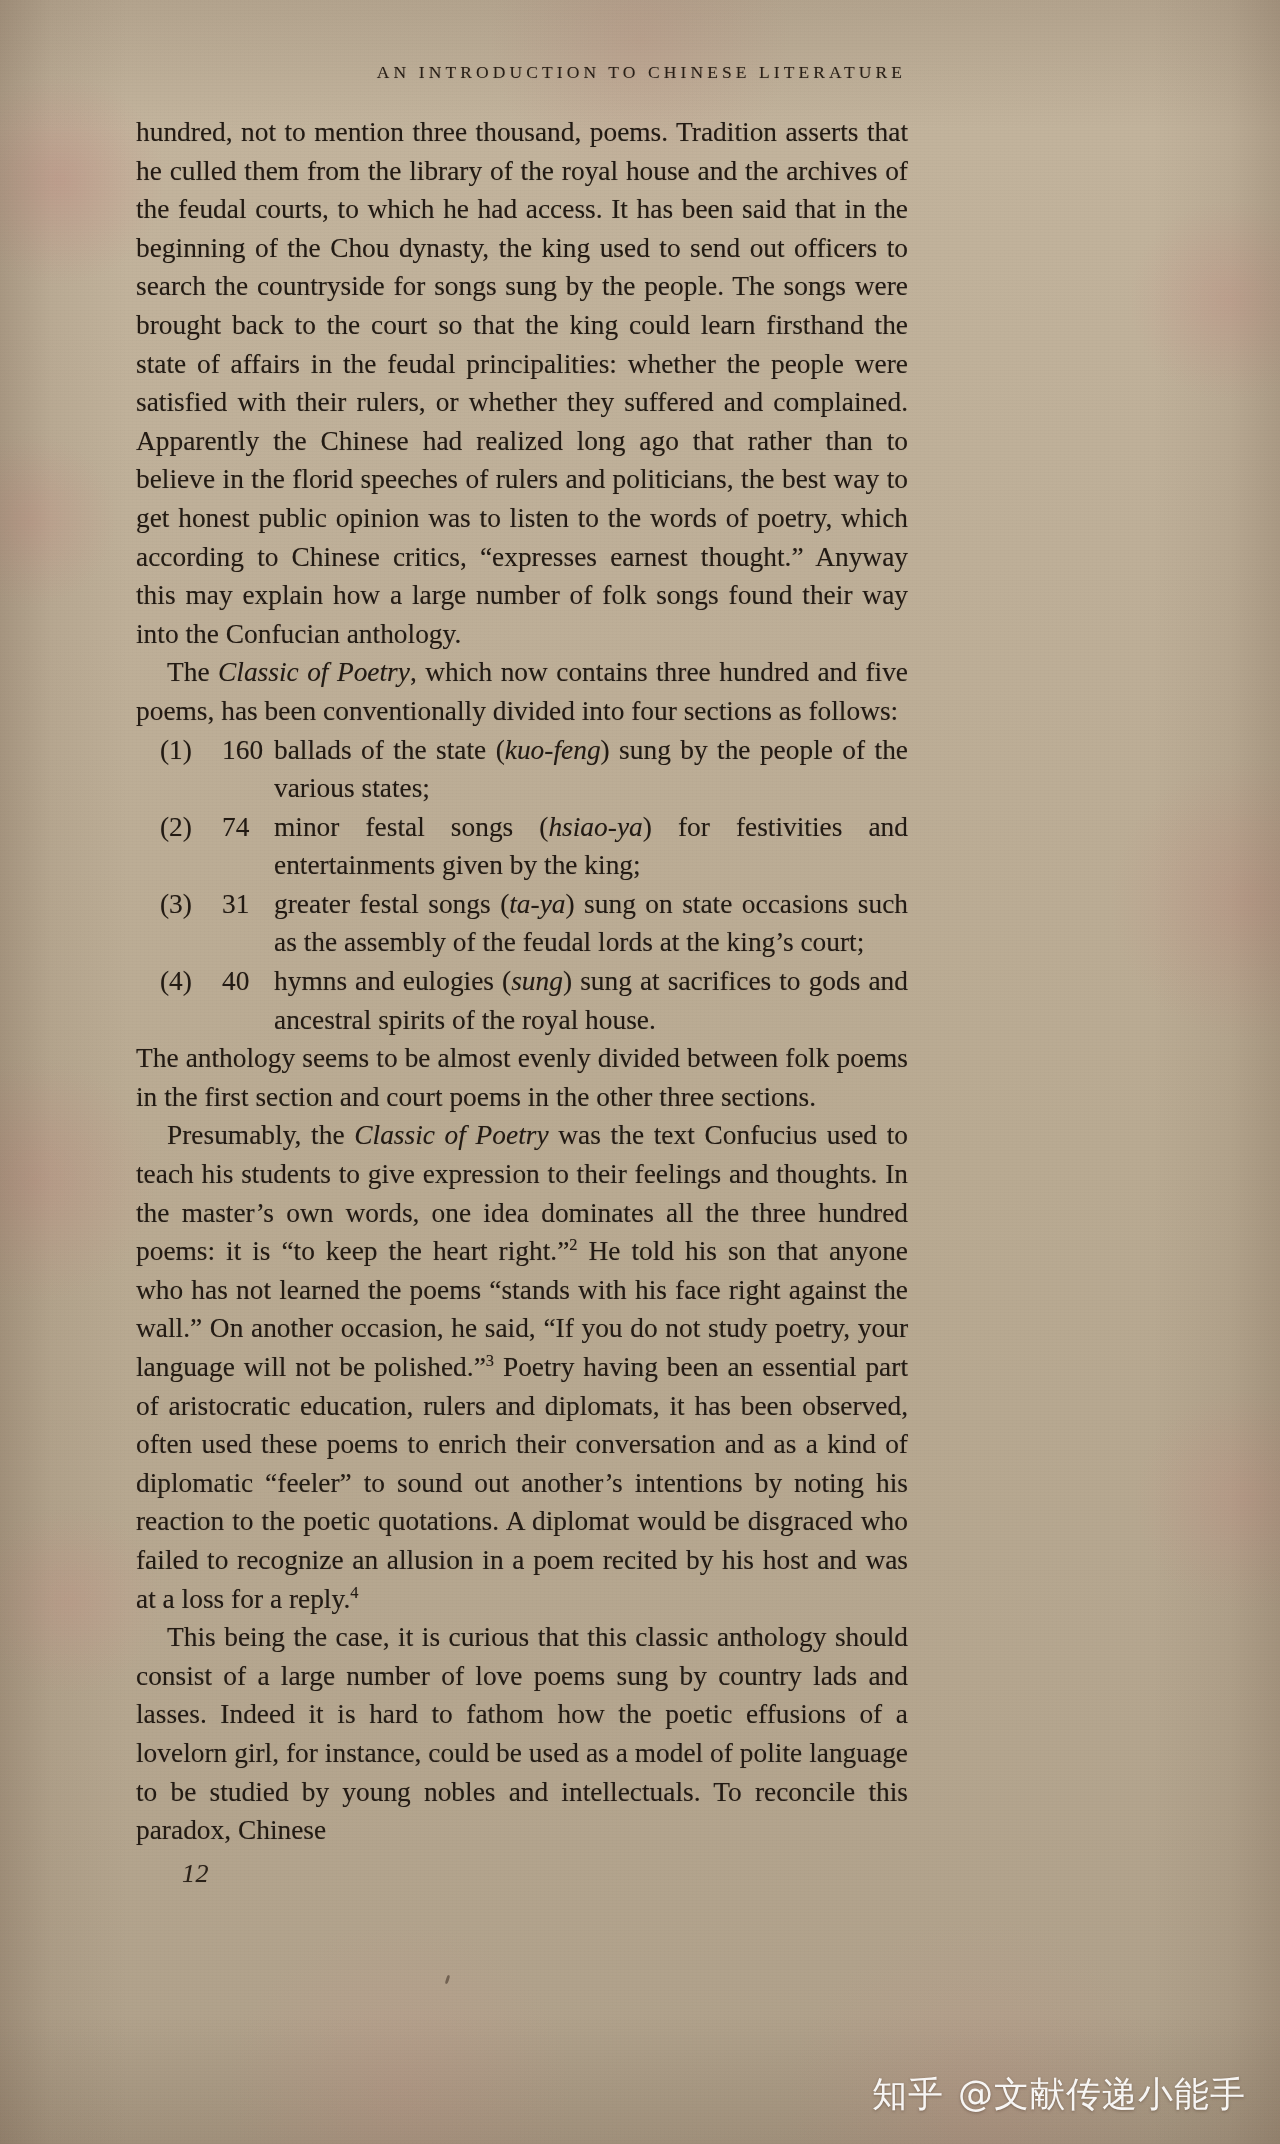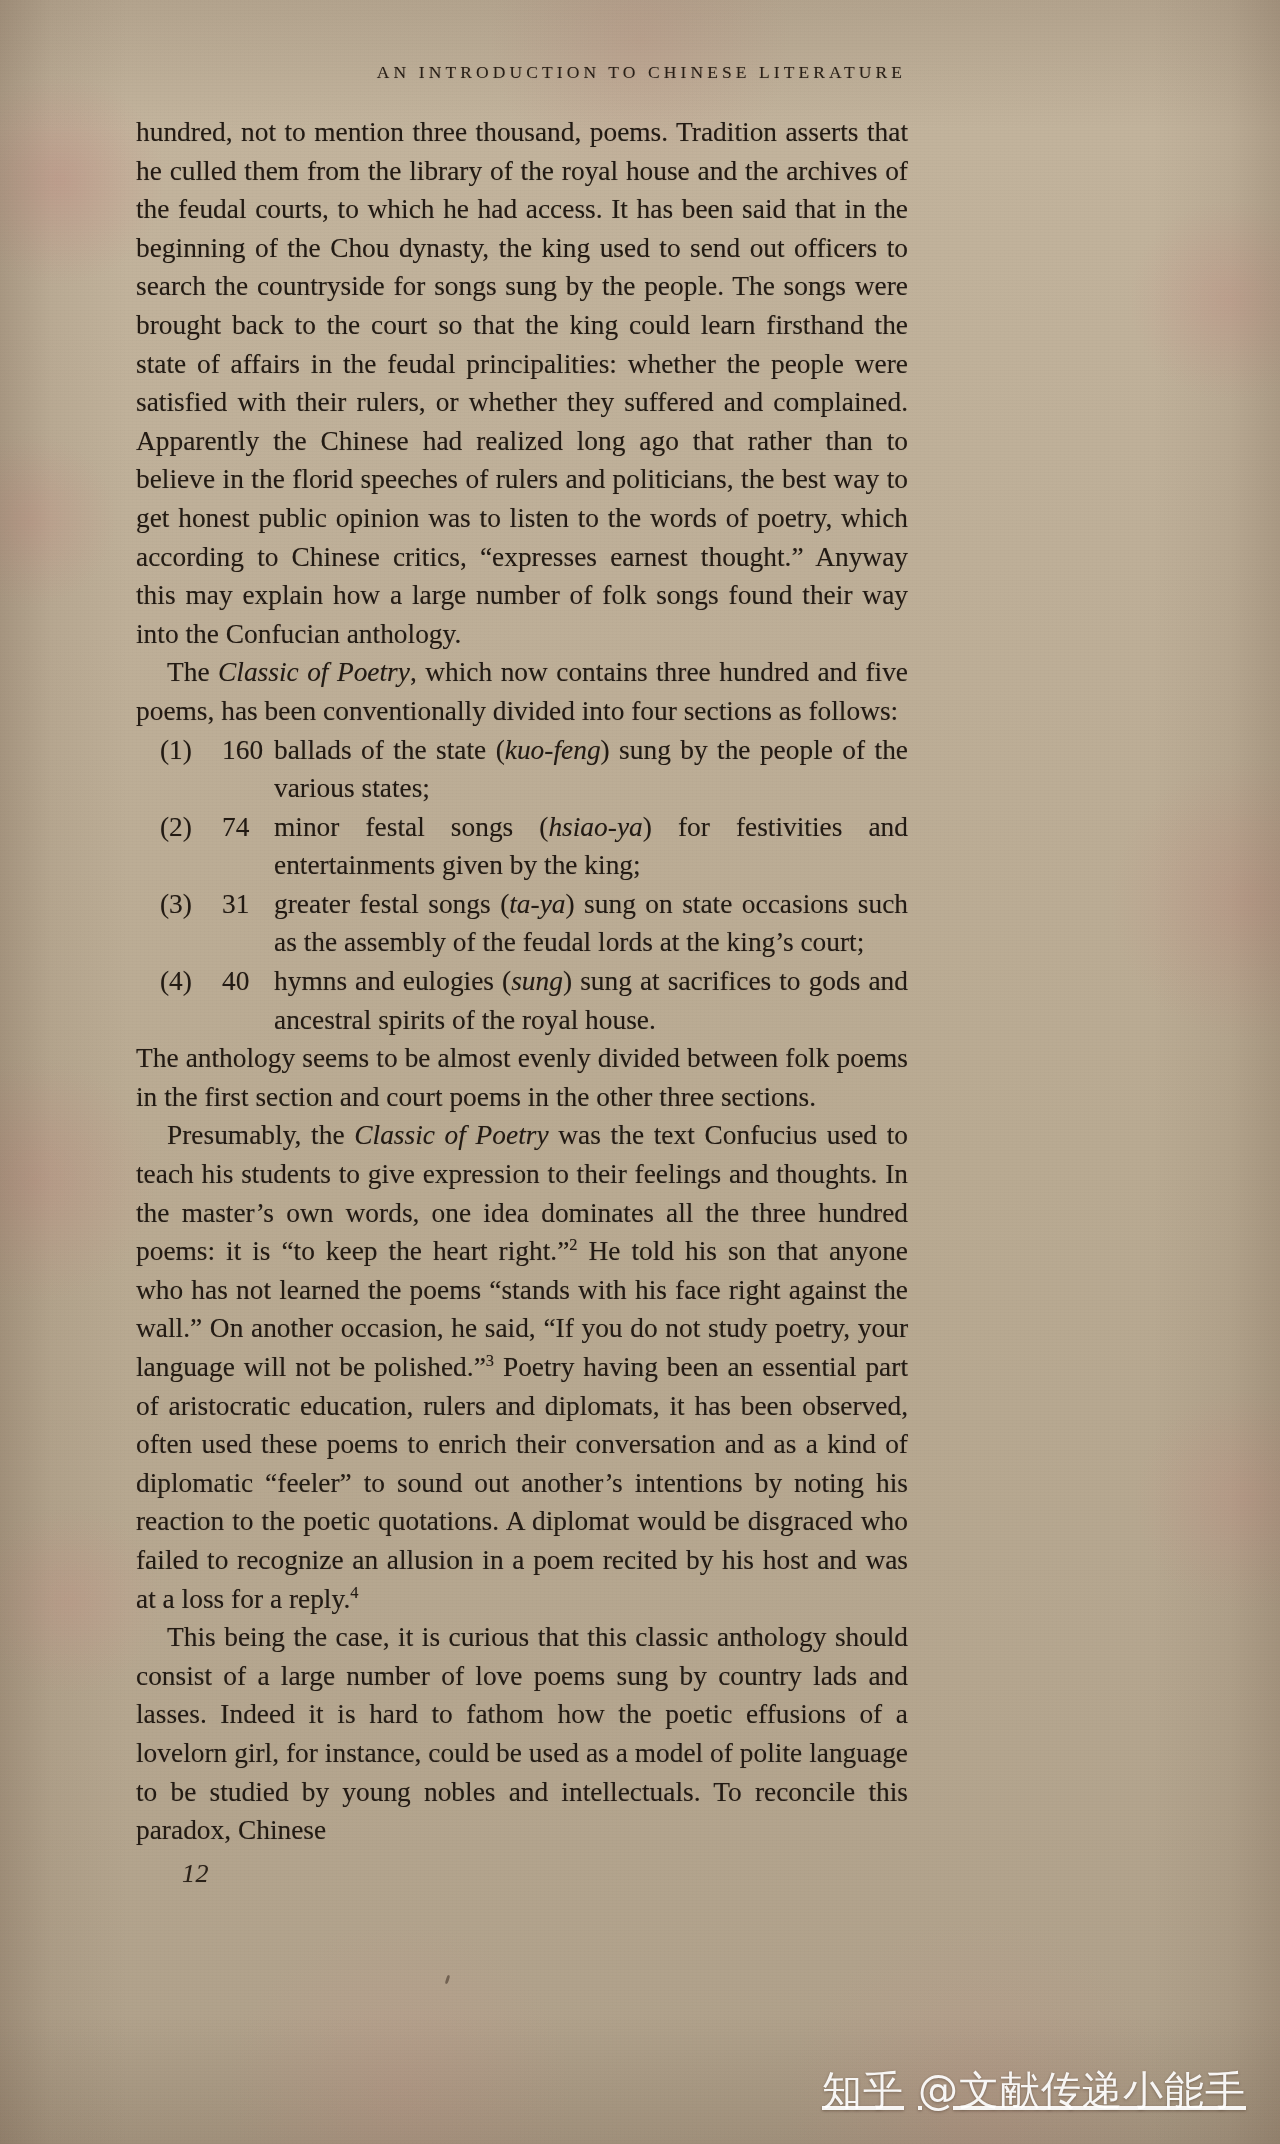--- a/index.html
+++ b/index.html
@@ -154,26 +154,25 @@
     transform: rotate(18deg);
     border-radius: 40%;
   }
 
   
   .watermark {
     position: absolute;
     right: 34px;
     bottom: 26px;
     font-family: "DejaVu Sans", "Liberation Sans", sans-serif;
-    font-size: 40px;
+    font-size: 35px;
     color: rgba(255,255,255,.93);
     letter-spacing: 1px;
     text-shadow: 0 1px 3px rgba(70,52,38,.45);
     white-space: nowrap;
-    text-decoration: underline;
   }
   .watermark .wm-logo { margin-right: 14px; }
 </style>
 </head>
 <body>
 
 <div id="page-scan"></div>
 <div id="page-grain"></div>
 
 <div id="text-column">

